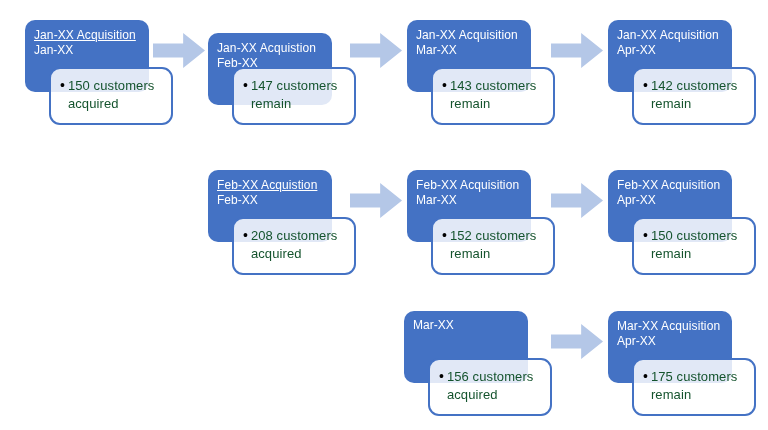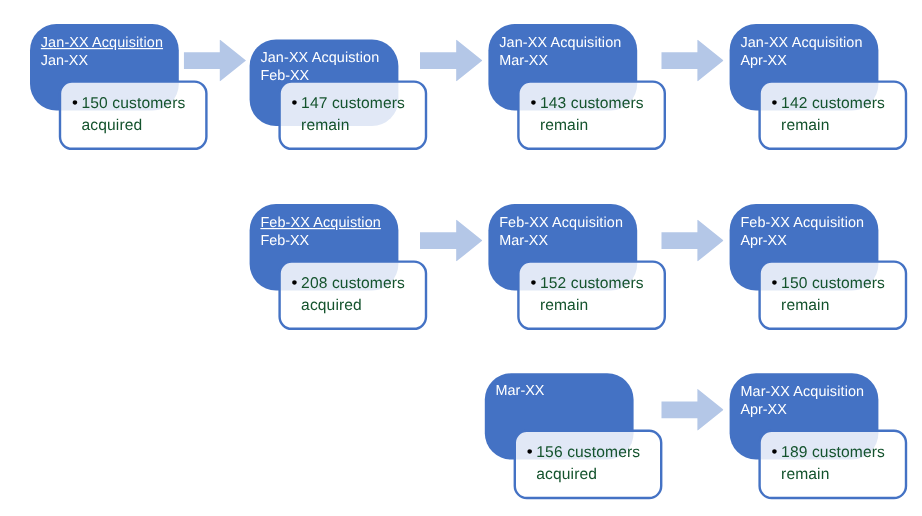--- a/index.html
+++ b/index.html
@@ -1,21 +1,21 @@
 <!DOCTYPE html>
 <html><head>
 <meta charset="utf-8">
 <style>
   html,body{margin:0;padding:0;background:#fff;}
   .canvas{
     position:relative;width:768px;height:430px;background:#ffffff;overflow:hidden;
     font-family:"Liberation Sans", sans-serif;
   }
   .bluebox{
-    position:absolute;width:124px;height:72px;border-radius:22px;
+    position:absolute;width:124px;height:72px;border-radius:10px;
     background:#4472C4;color:#ffffff;box-sizing:border-box;
     padding:7px 8px 0 9px;z-index:1;
   }
   .bluebox .title{
     font-size:12px;line-height:16px;white-space:nowrap;letter-spacing:0.1px;
   }
   .bluebox .title.u{text-decoration:underline;}
   .bluebox .month{
     font-size:12px;line-height:14px;white-space:nowrap;
   }
@@ -135,17 +135,17 @@
   </div>
   <div class="arrow" style="left:551px;top:324px;"></div>
 
   <div class="bluebox" style="left:608px;top:311px;">
     <div class="title">Mar-XX Acquisition</div>
     <div class="month">Apr-XX</div>
   </div>
   <div class="callout" style="left:632px;top:358px;">
     <div class="note">
       <span class="bullet">•</span>
-      <span class="note-text"><span>189 customers</span><br><span>remain</span></span>
+      <span class="note-text"><span>175 customers</span><br><span>remain</span></span>
     </div>
   </div>
 
 </div>
 
 </body></html>

